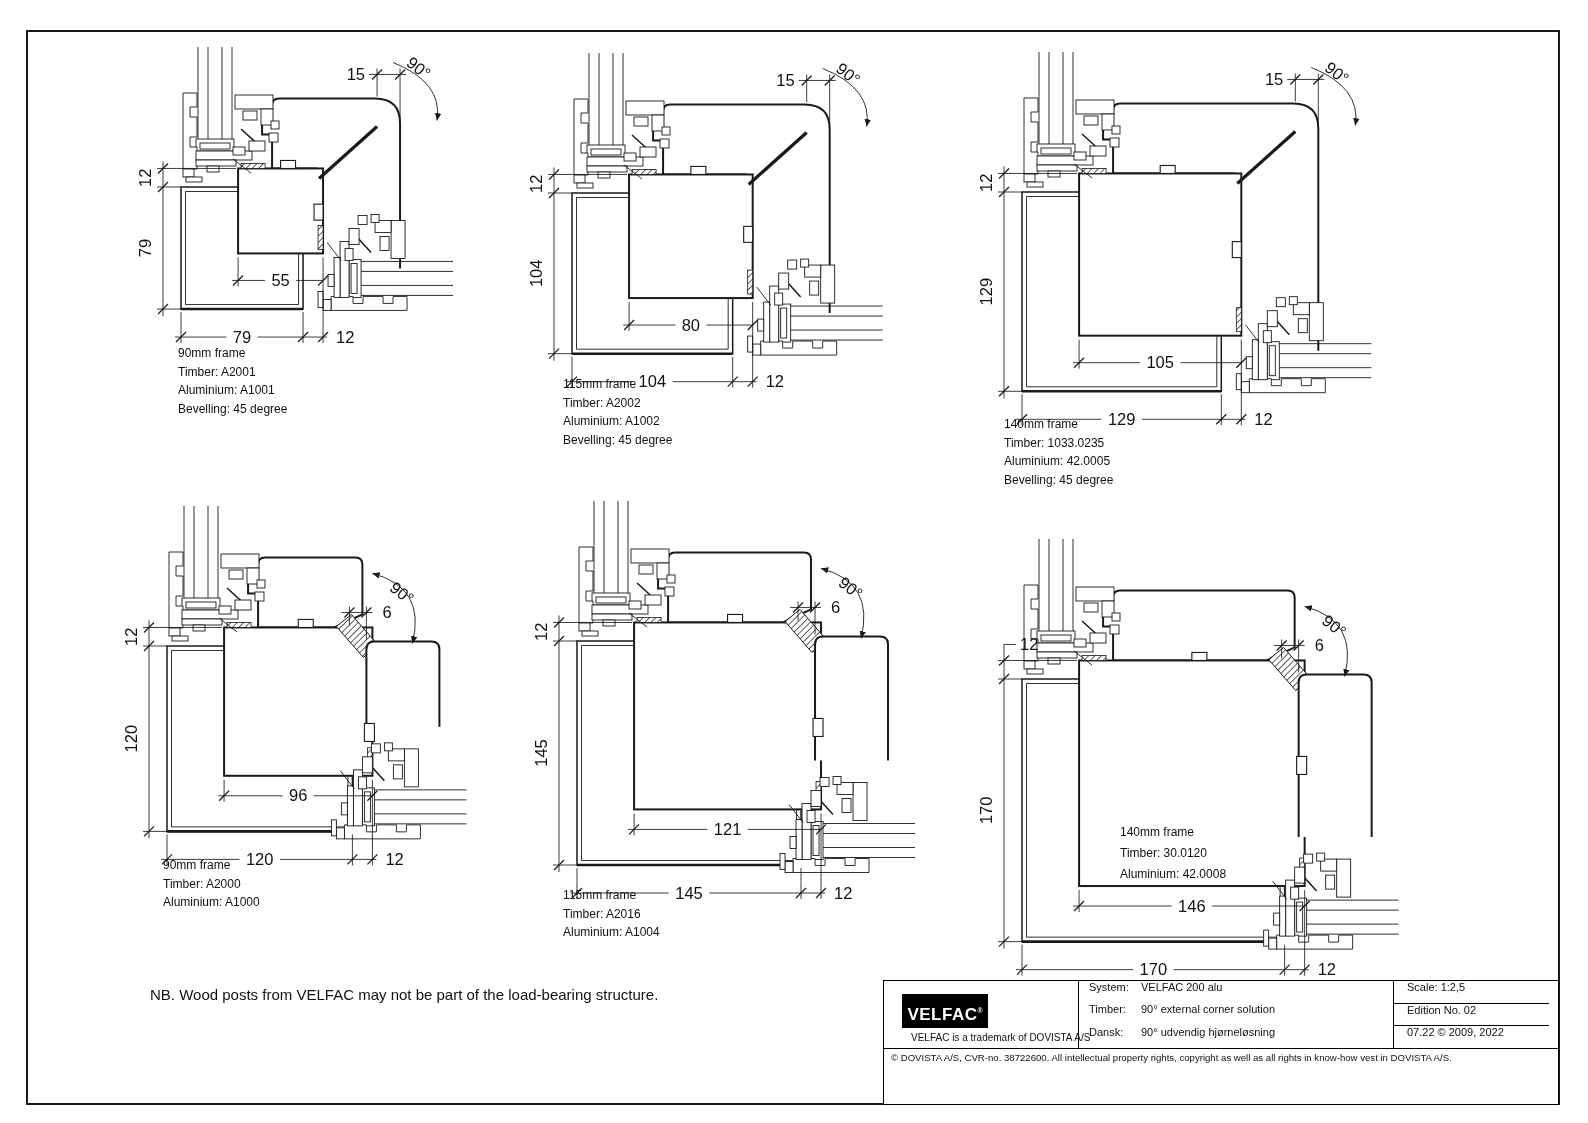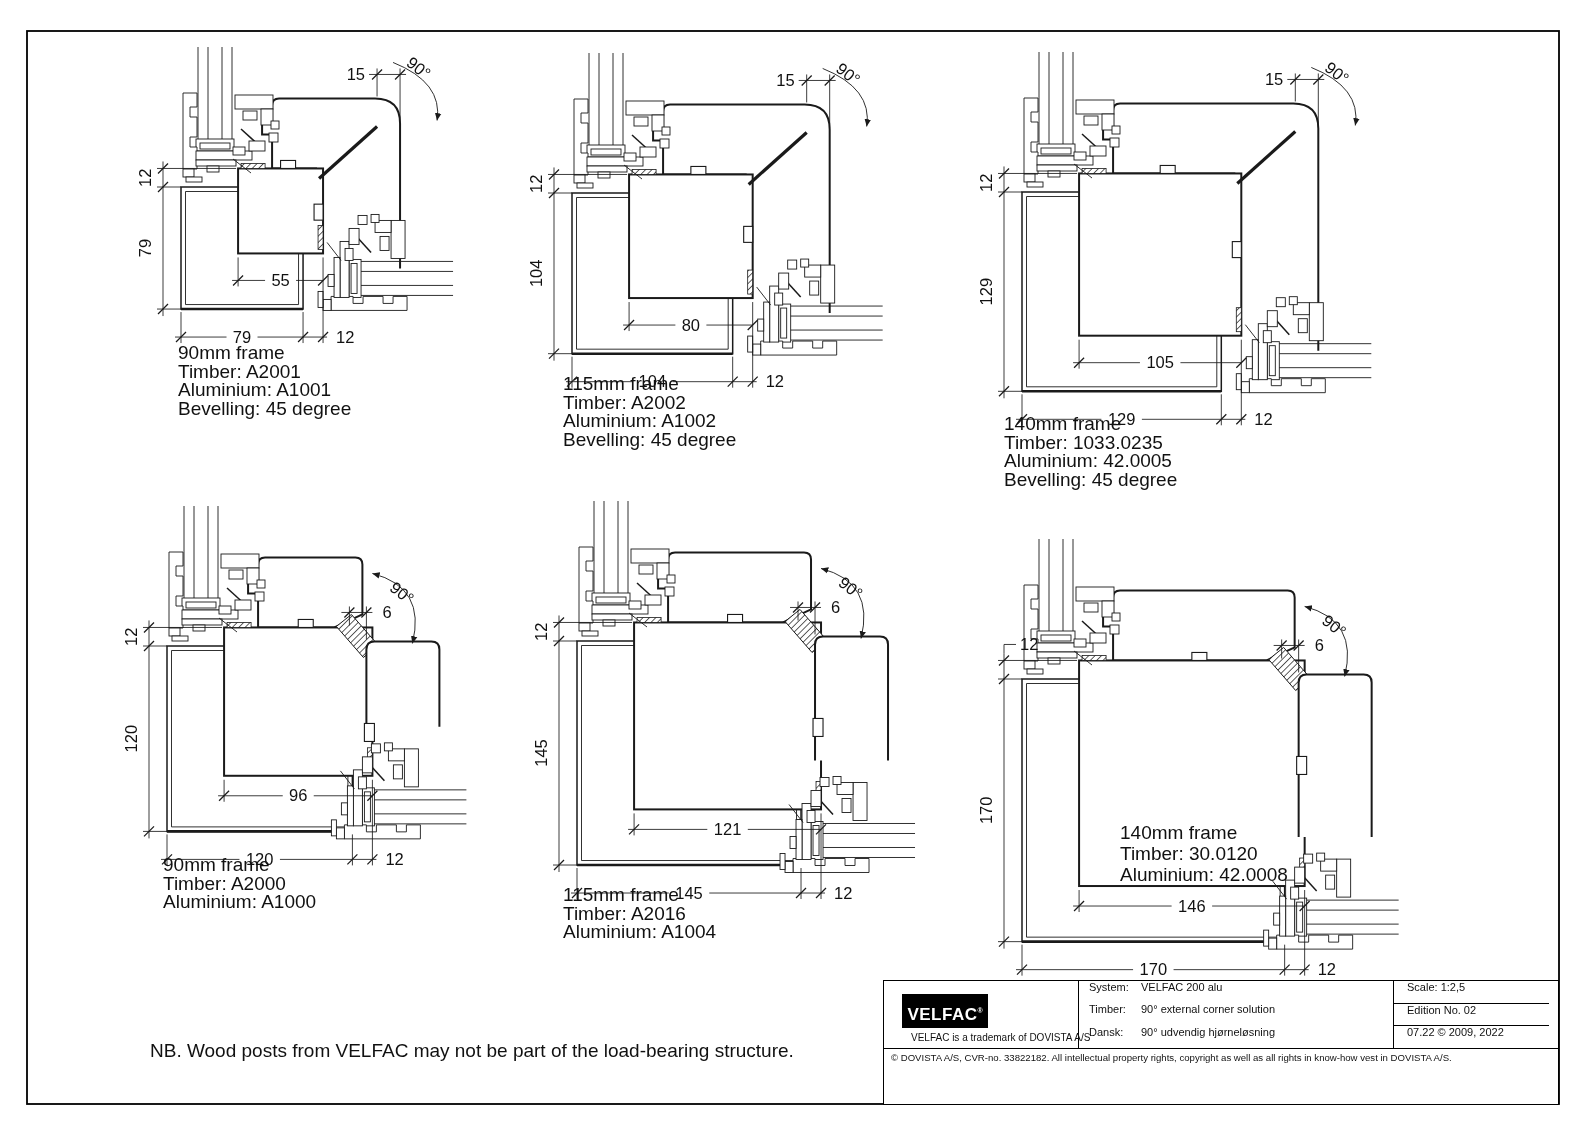--- a/index.html
+++ b/index.html
@@ -1,20 +1,20 @@
 <!DOCTYPE html>
 <html><head>
 <meta charset="utf-8">
 <style>
   html,body{margin:0;padding:0;background:#fff}
   body{width:1588px;height:1123px;position:relative;font-family:"Liberation Sans",sans-serif;color:#111;overflow:hidden}
   #stage{position:absolute;left:0;top:0}
   svg text{font-family:"Liberation Sans",sans-serif;fill:#111}
-  .cap{position:absolute;font-size:19px;line-height:18.5px;white-space:pre}
-  .note{position:absolute;left:150px;top:1040px;font-size:19px}
+  .cap{position:absolute;font-size:12px;line-height:18.5px;white-space:pre}
+  .note{position:absolute;left:150px;top:986px;font-size:15px}
   
   .tblock{position:absolute;left:883px;top:980px;width:676px;height:125px;border:1.6px solid #000;box-sizing:border-box;background:#fff}
   .tb-cell{position:absolute;box-sizing:border-box}
   .tb-logo-cell{left:0;top:0;width:195px;height:67px;border-right:1.3px solid #000}
   .tb-mid{left:195px;top:0;width:315px;height:67px;border-right:1.3px solid #000;display:flex;flex-direction:column}
   .tb-right{left:510px;top:0;right:9px;height:67px;display:flex;flex-direction:column}
   .tb-row{flex:1;display:flex;font-size:11px}
   .tb-right .tb-row{border-bottom:1px solid #000;padding-left:13px}
   .tb-right .tb-row:last-child{border-bottom:none}
   .tb-key{display:inline-block;width:52px;padding-left:10px}
@@ -392,21 +392,21 @@
         <span class="tb-key">Dansk:</span>
         <span class="tb-val">90° udvendig hjørneløsning</span>
       </div>
   </div>
   <div class="tb-cell tb-right">
     <div class="tb-row">Scale: 1:2,5</div>
     <div class="tb-row">Edition No. 02</div>
     <div class="tb-row">07.22 © 2009, 2022</div>
   </div>
   <div class="tb-cell tb-copy">
-    <div>© DOVISTA A/S, CVR-no. 33822182. All intellectual property rights, copyright as well as all rights in know-how vest in DOVISTA A/S.</div>
+    <div>© DOVISTA A/S, CVR-no. 38722600. All intellectual property rights, copyright as well as all rights in know-how vest in DOVISTA A/S.</div>
   </div>
 </div>
 
 <div class="cap" style="left: 178px; top: 344px;">90mm frame
 Timber: A2001
 Aluminium: A1001
 Bevelling: 45 degree</div>
 <div class="cap" style="left: 563px; top: 375px;">115mm frame
 Timber: A2002
 Aluminium: A1002

